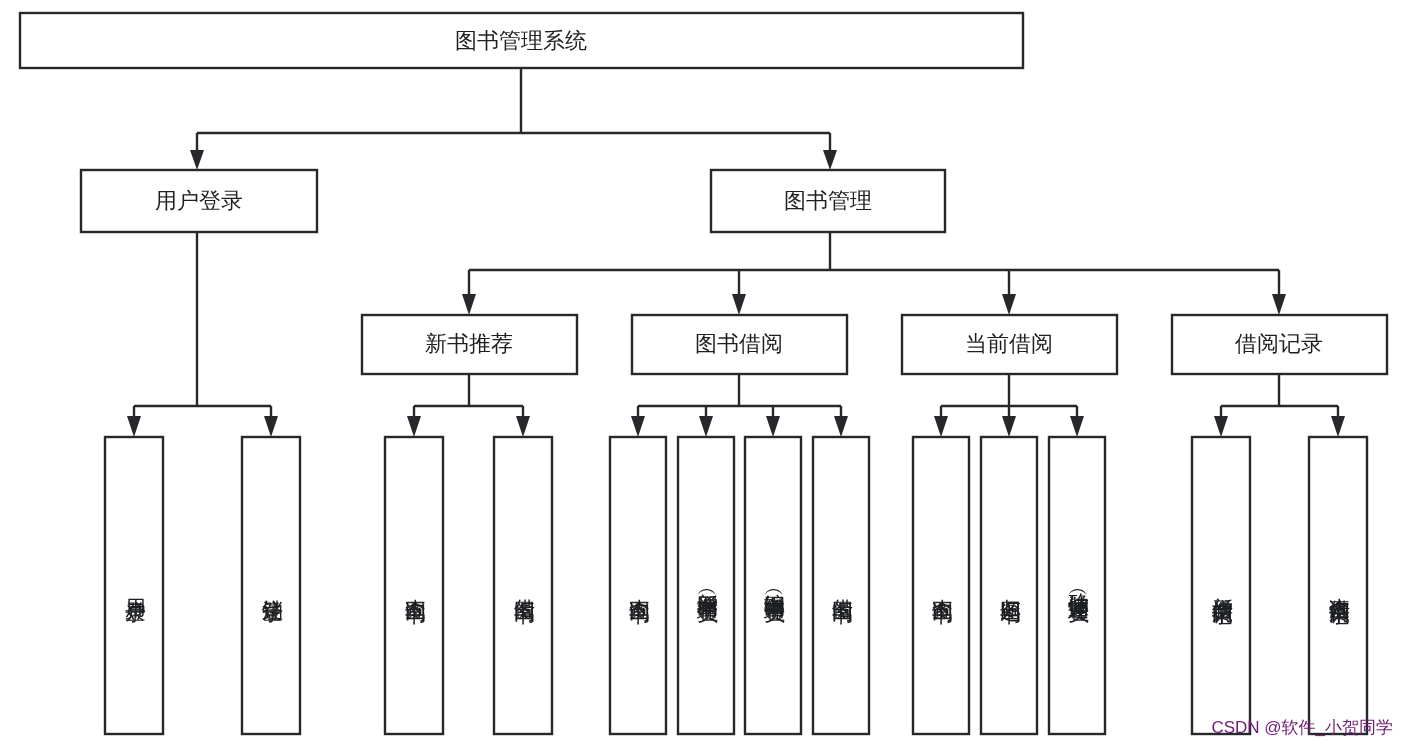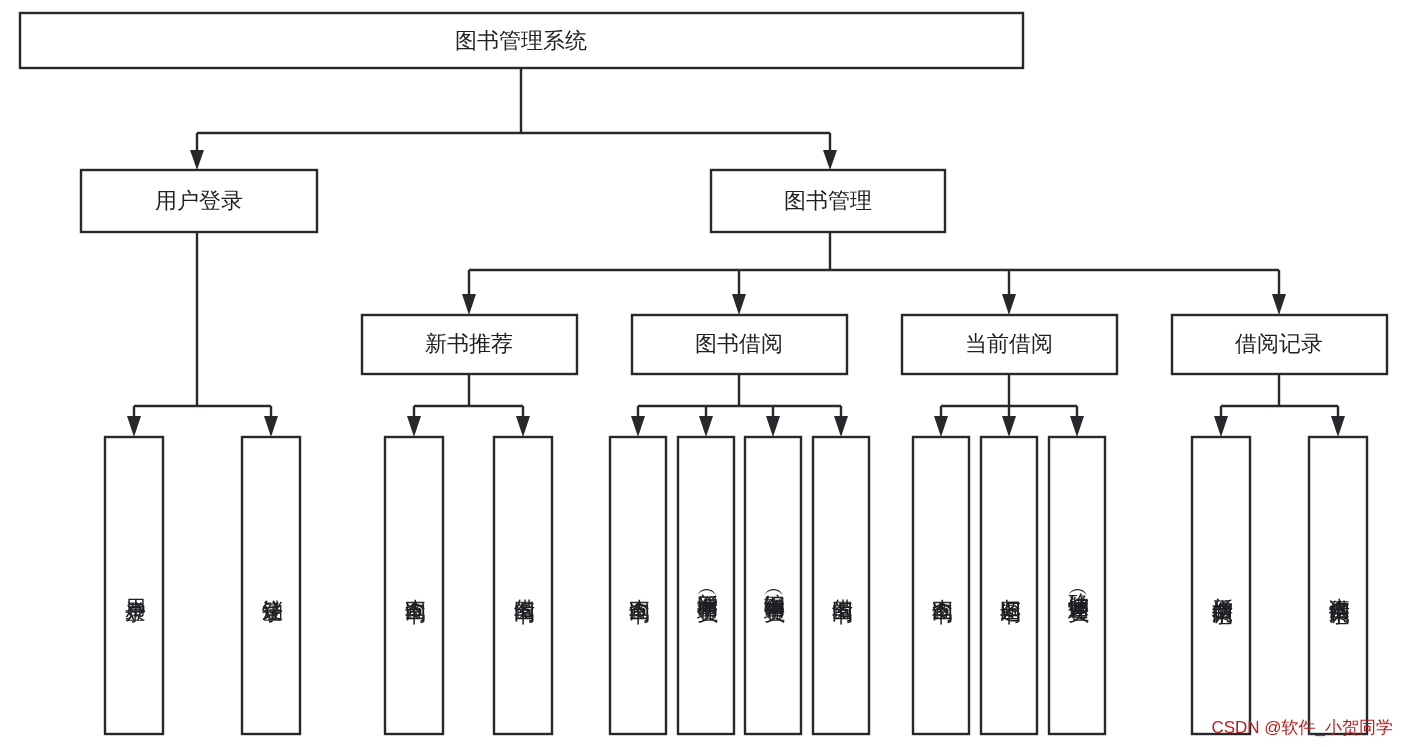--- a/index.html
+++ b/index.html
@@ -53,21 +53,21 @@
   .edge-arrow {
     fill: #26282b;
     stroke: none;
   }
   .watermark {
     position: absolute;
     right: 12px;
     bottom: 8px;
     font-family: "Liberation Sans", "DejaVu Sans", sans-serif;
     font-size: 17px;
-    color: #b91c1c;
+    color: #701a75;
     white-space: nowrap;
     user-select: none;
   }
 </style>
 </head>
 <body>
 
 <div id="diagram-root">
   <svg class="diagram" viewBox="0 0 1405 747" xmlns="http://www.w3.org/2000/svg">
 

